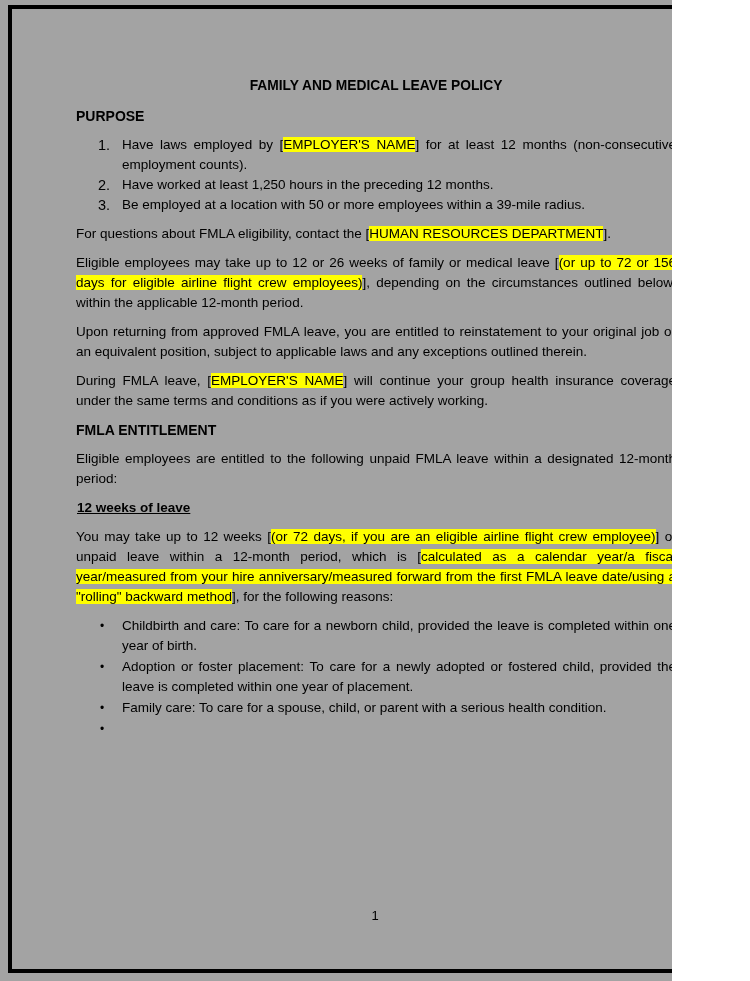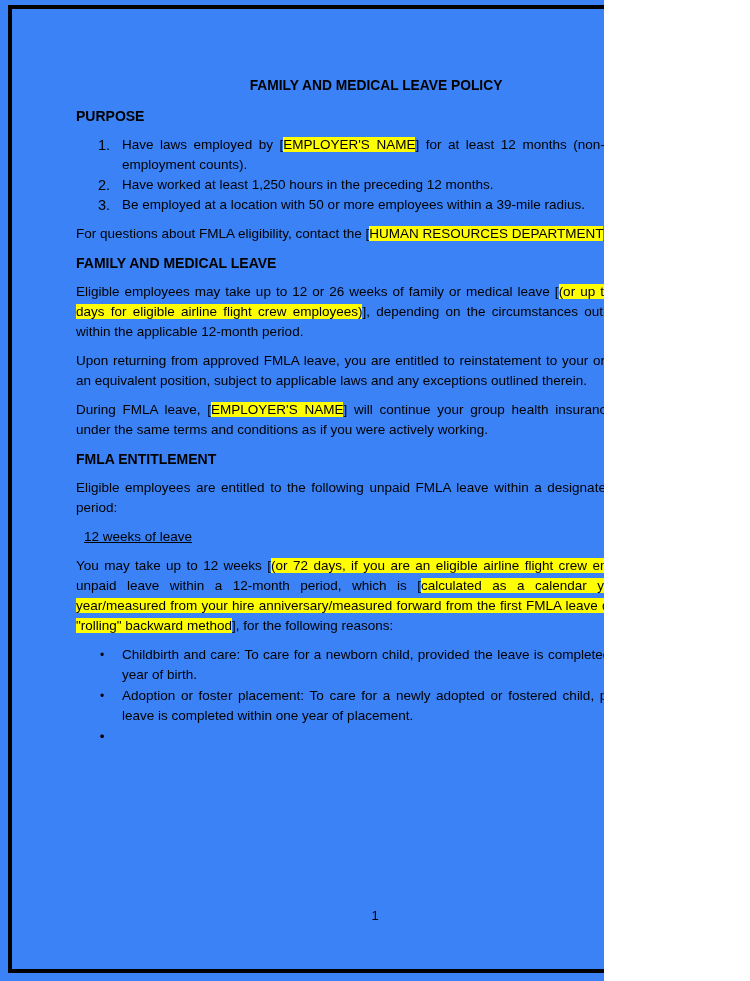--- a/index.html
+++ b/index.html
@@ -4,23 +4,23 @@
 <style>
   html, body {
     margin: 0;
     padding: 0;
     background: #ffffff;
     font-family: "Liberation Sans", sans-serif;
     color: #000000;
   }
   .sheet {
     position: relative;
-    width: 604px;
+    width: 672px;
     height: 981px;
-    background: #3b82f6;
+    background: #a3a3a3;
     overflow: hidden;
   }
   .page-border {
     position: absolute;
     left: 8px;
     top: 5px;
     width: 736px;
     height: 968px;
     border: 4px solid #000000;
     box-sizing: border-box;
@@ -65,22 +65,23 @@
   ul.bullet-list li.item { margin-bottom: 1px; }
   .marker {
     position: absolute;
     left: 22px;
     top: 0;
   }
   ol.num-list .marker { font-size: 14.5px; }
   ul.bullet-list .marker { font-size: 12px; left: 24px; }
   .subheading {
     text-decoration: underline;
-    margin: 0 0 9px 8px;
+    margin: 0 0 9px 1px;
     line-height: 20px;
+    font-weight: bold;
   }
   .hl {
     background: var(--hl, #ffff00);
   }
   .page-number {
     position: absolute;
     left: 0;
     width: 750px;
     top: 908px;
     text-align: center;
@@ -111,21 +112,20 @@
         <span class="li-body"><span>Have worked at least 1,250 hours in the preceding 12 months.</span></span>
       </li>
       <li class="item">
         <span class="marker">3.</span>
         <span class="li-body"><span>Be employed at a location with 50 or more employees within a 39-mile radius.</span></span>
       </li>
     </ol>
 
     <p class="para"><span>For questions about FMLA eligibility, contact the [</span><span class="hl">HUMAN RESOURCES DEPARTMENT</span><span>].</span></p>
 
-    <h2 class="heading">FAMILY AND MEDICAL LEAVE</h2>
 
     <p class="para"><span>Eligible employees may take up to 12 or 26 weeks of family or medical leave [</span><span class="hl">(or up to 72 or 156 days for eligible airline flight crew employees)</span><span>], depending on the circumstances outlined below, within the applicable 12-month period.</span></p>
 
     <p class="para"><span>Upon returning from approved FMLA leave, you are entitled to reinstatement to your original job or an equivalent position, subject to applicable laws and any exceptions outlined therein.</span></p>
 
     <p class="para"><span>During FMLA leave, [</span><span class="hl">EMPLOYER'S NAME</span><span>] will continue your group health insurance coverage under the same terms and conditions as if you were actively working.</span></p>
 
     <h2 class="heading">FMLA ENTITLEMENT</h2>
 
     <p class="para">Eligible employees are entitled to the following unpaid FMLA leave within a designated 12-month period:</p>
@@ -138,20 +138,21 @@
       <li class="item">
         <span class="marker">•</span>
         <span class="li-body"><span>Childbirth and care: To care for a newborn child, provided the leave is completed within one year of birth.</span></span>
       </li>
       <li class="item">
         <span class="marker">•</span>
         <span class="li-body"><span>Adoption or foster placement: To care for a newly adopted or fostered child, provided the leave is completed within one year of placement.</span></span>
       </li>
       <li class="item">
         <span class="marker">•</span>
+        <span class="li-body"><span>Family care: To care for a spouse, child, or parent with a serious health condition.</span></span>
       </li>
       <li class="item">
         <span class="marker">•</span>
       </li>
     </ul>
 
   </div>
 
   <div class="page-number">1</div>
 </div>

